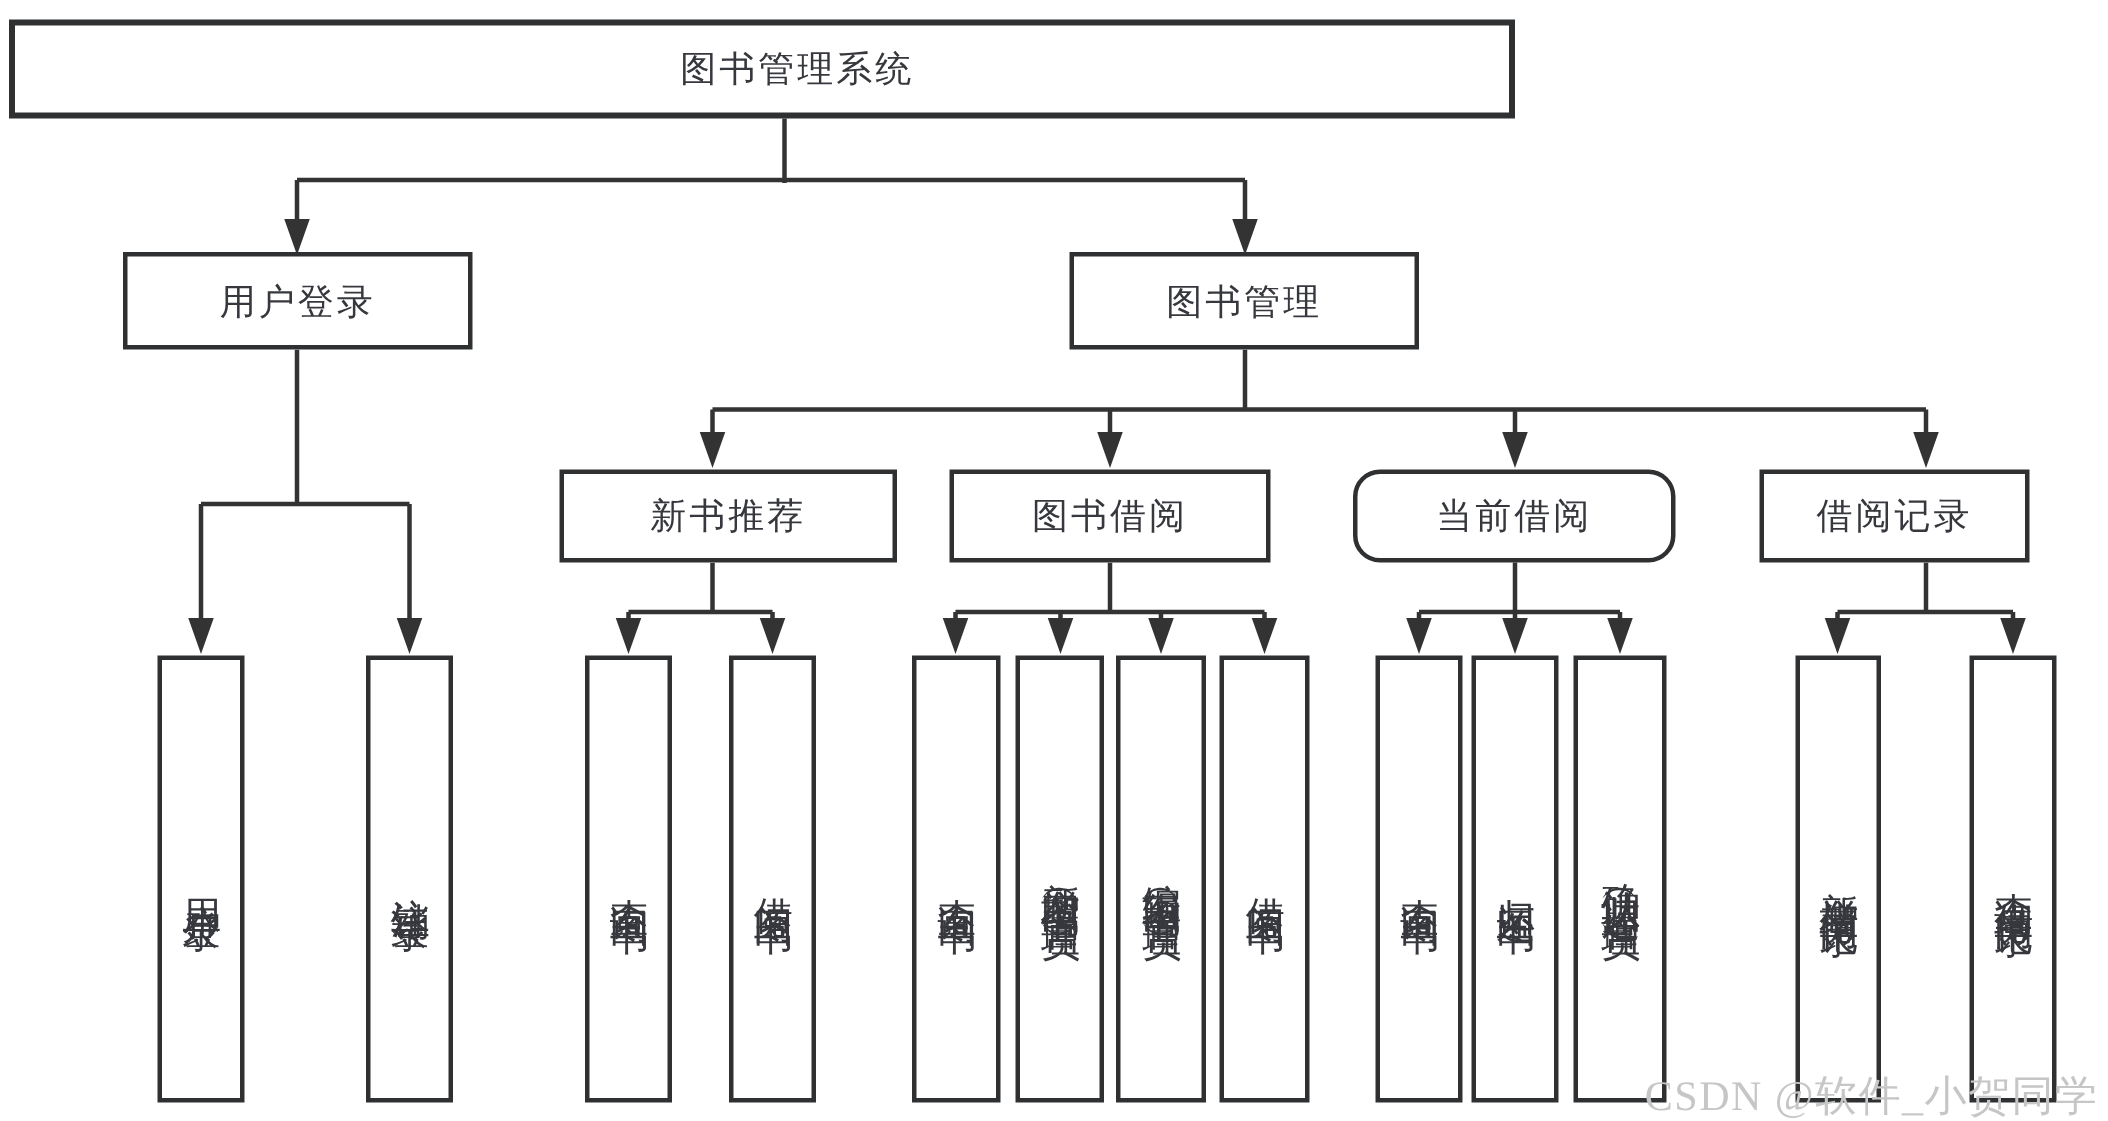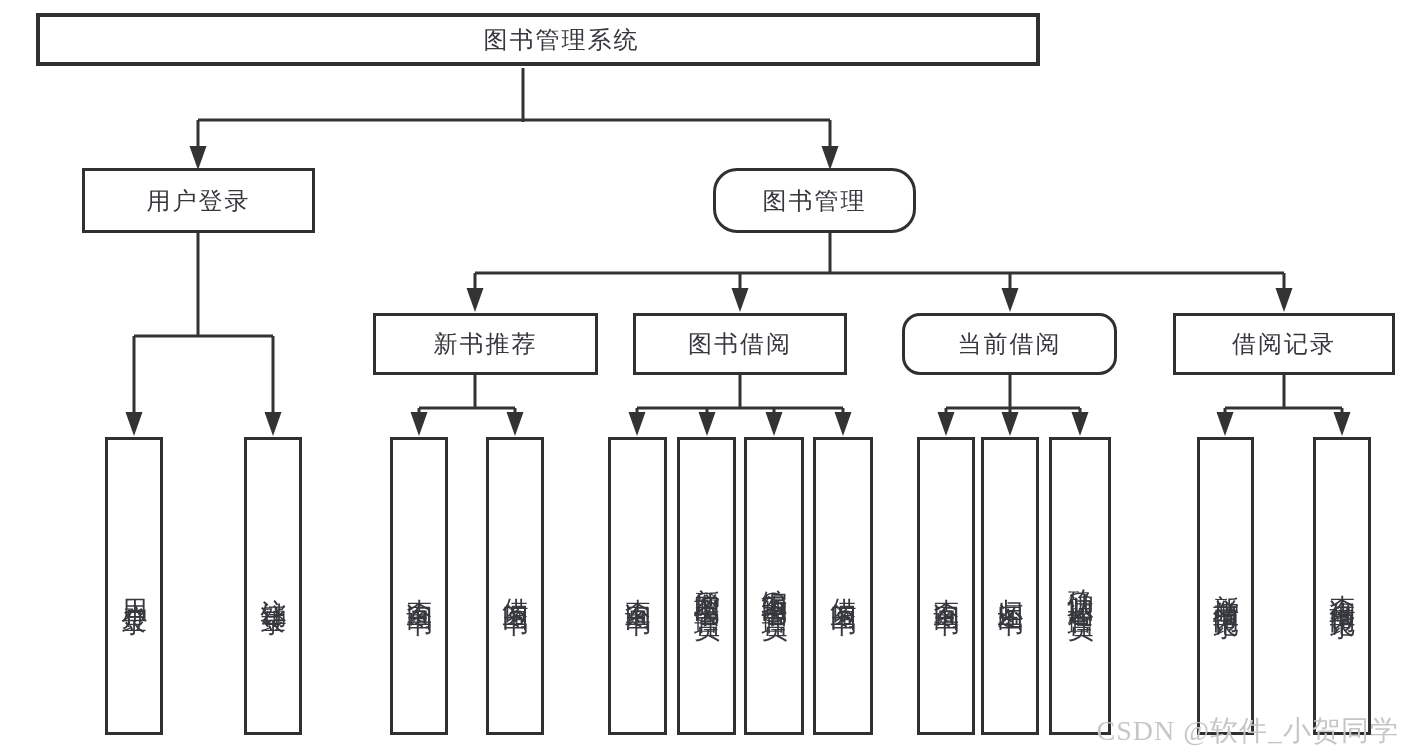--- a/index.html
+++ b/index.html
@@ -44,27 +44,27 @@
   }
   .v-box .v-text {
     writing-mode: vertical-rl;
     text-orientation: mixed;
     font-size: 26px;
     letter-spacing: 4px;
     line-height: 1.15;
     white-space: nowrap;
   }
   
-  #node-root      { left: 36px;   top: 13px;  width: 1004px; height: 53px; padding-left: 47px; }
+  #node-root      { left: 6px;   top: 13px;  width: 1004px; height: 66px; padding-left: 47px; }
   #node-login     { left: 82px;   top: 168px; width: 233px;  height: 65px; }
-  #node-manage    { left: 713px;  top: 168px; width: 203px;  height: 65px; border-radius: 24px; }
+  #node-manage    { left: 713px;  top: 168px; width: 233px;  height: 65px; }
   #node-recommend { left: 363px;  top: 313px; width: 225px;  height: 62px; margin-left: 10px; }
   #node-borrowing { left: 633px;  top: 313px; width: 214px;  height: 62px; }
   #node-current   { left: 902px;  top: 313px; width: 215px;  height: 62px; border-radius: 18px; }
-  #node-records   { left: 1173px; top: 313px; width: 222px;  height: 62px; }
+  #node-records   { left: 1173px; top: 313px; width: 180px;  height: 62px; }
   #leaf-g1a { left: 105px;  top: 437px; width: 58px; height: 298px; }
   #leaf-g1b { left: 244px;  top: 437px; width: 58px; height: 298px; }
   #leaf-g2a { left: 390px;  top: 437px; width: 58px; height: 298px; }
   #leaf-g2b { left: 486px;  top: 437px; width: 58px; height: 298px; }
   #leaf-g3a { left: 608px;  top: 437px; width: 59px; height: 298px; }
   #leaf-g3b { left: 677px;  top: 437px; width: 59px; height: 298px; }
   #leaf-g3c { left: 744px;  top: 437px; width: 60px; height: 298px; }
   #leaf-g3d { left: 813px;  top: 437px; width: 60px; height: 298px; }
   #leaf-g4a { left: 917px;  top: 437px; width: 58px; height: 298px; }
   #leaf-g4b { left: 981px;  top: 437px; width: 58px; height: 298px; }

